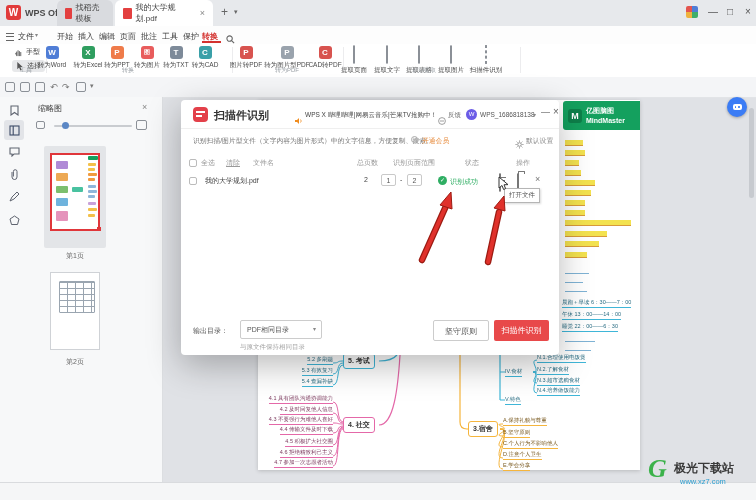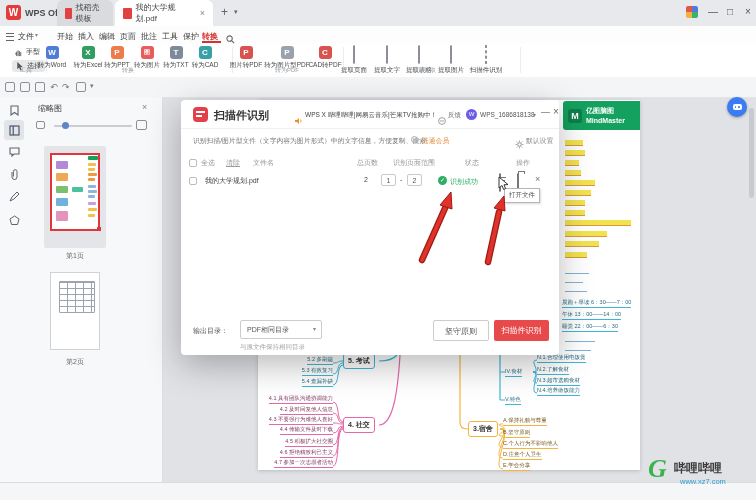--- a/index.html
+++ b/index.html
@@ -545,17 +545,17 @@
   <div class="sb-ico" style="left:548px;border-style:dashed"></div>
   <div class="sb-ico" style="left:566px"></div>
   <div class="sb" style="left:586px">69%</div>
   <div class="sb" style="left:612px">−</div>
   <div class="abs ztrack"></div>
   <div class="abs zknob"></div>
   <div class="sb" style="left:746px">+</div>
 
   <div class="abs watermark">
     <div class="abs wm-g">G</div>
-    <div class="abs wm-name">哔哩哔哩</div>
+    <div class="abs wm-name">极光下载站</div>
     <div class="abs wm-url">www.xz7.com</div>
   </div>
 
 </div>
 
 </body></html>

